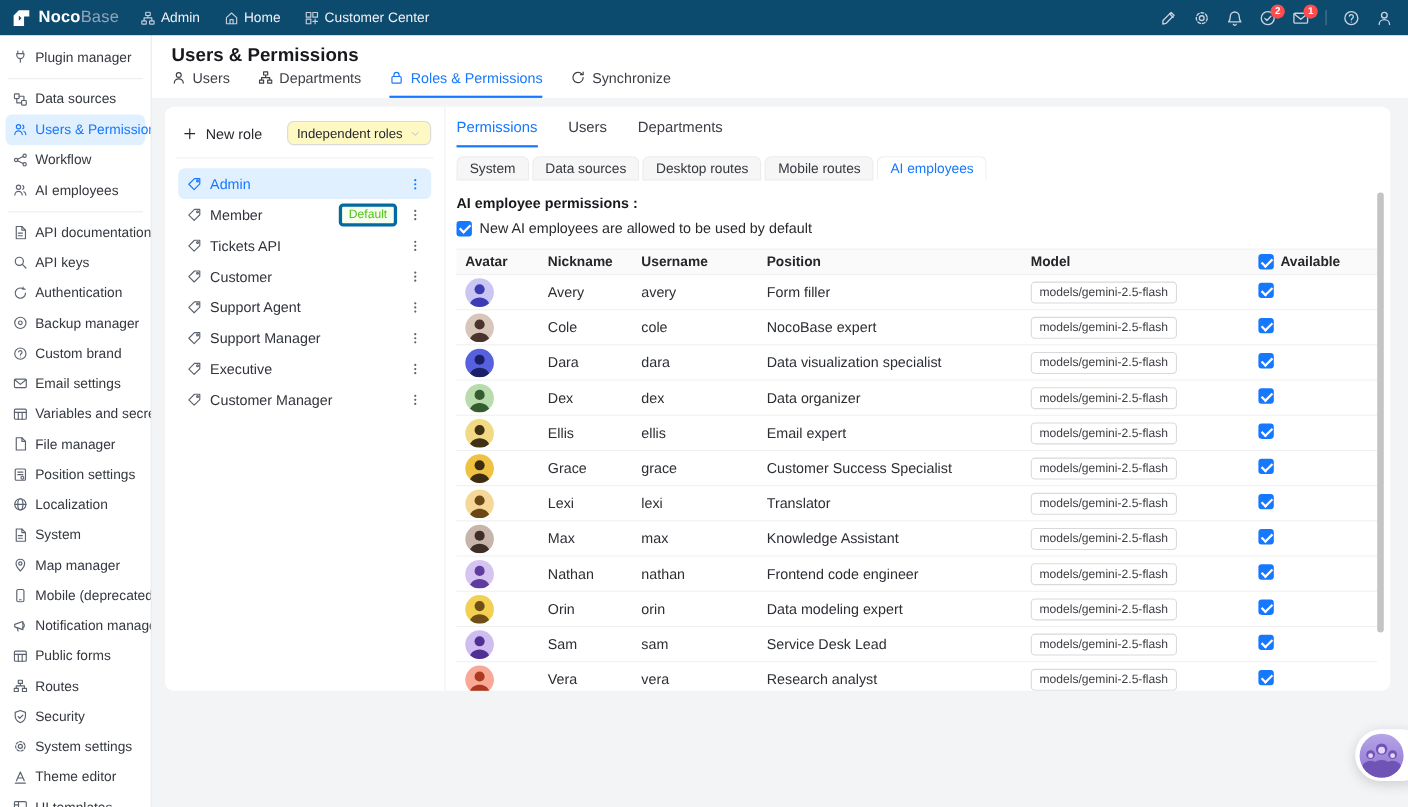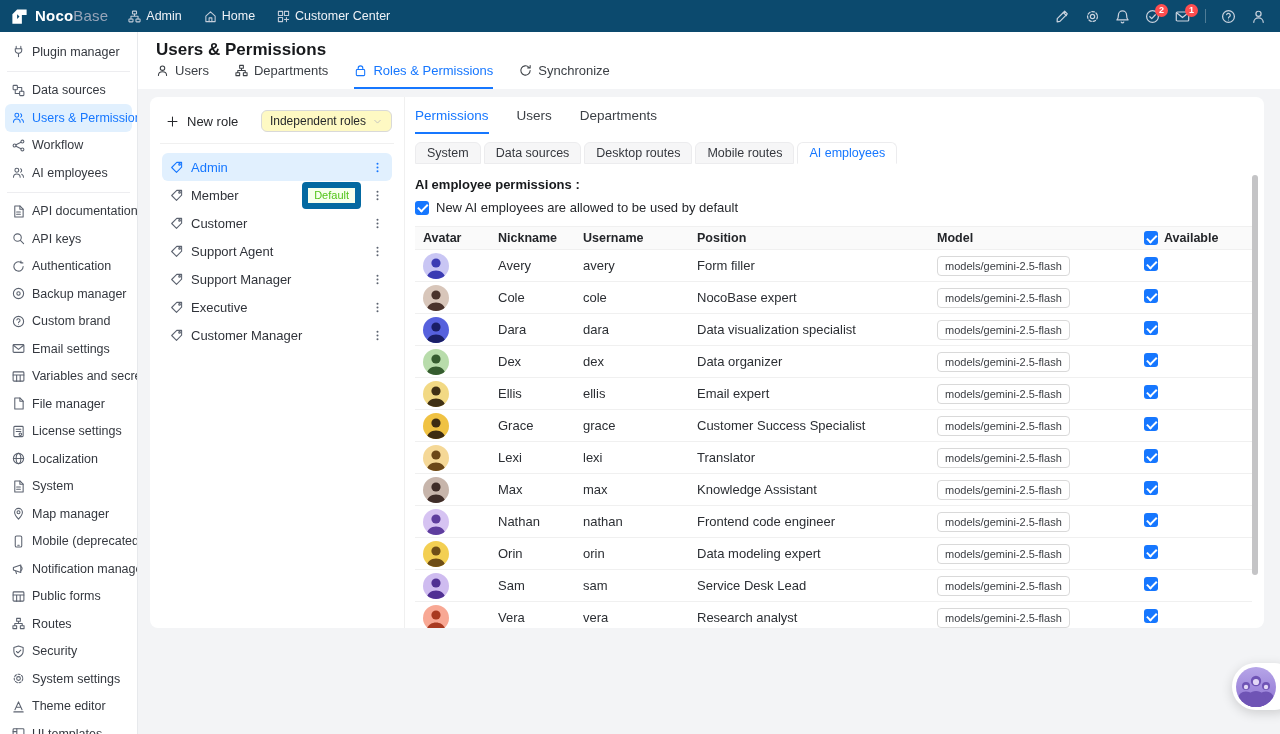--- a/index.html
+++ b/index.html
@@ -44,21 +44,21 @@
   .roles-head { display:flex; align-items:center; justify-content:space-between; }
   .new-role { display:flex; align-items:center; gap:8px; font-size:13px; color:#26282c; cursor:pointer; padding-left:4px; }
   .role-select { display:flex; align-items:center; gap:6px; border:1px solid #d9d9d9; border-radius:6px; padding:3px 8px; font-size:12px; color:#26282c; cursor:pointer; background:#fef9c3; }
   .role-select .icon { color:#bfbfbf; }
   .roles-divider { height:1px; background:#f0f0f0; margin:11px -2px 9px; }
   .role-item { height:28px; display:flex; align-items:center; gap:8px; padding:0 6px 0 8px; border-radius:6px; font-size:13px; color:#30333a; cursor:pointer; }
   .role-item .icon { color:#5c6370; }
   .role-item.active { background:#e1f0fe; color:#1677ff; }
   .role-item.active .icon { color:#1677ff; }
   .role-item .spacer { flex:1; }
-  .badge-default { background:#f6ffed; border:6px solid #0369a1; color:#52c41a; font-size:11px; line-height:15px; padding:0 6px; border-radius:4px; }
+  .badge-default { background:#f6ffed; border:3px solid #0369a1; color:#52c41a; font-size:11px; line-height:15px; padding:0 6px; border-radius:4px; }
   .dots { color:#8c8c8c; display:flex; padding:2px; }
 
   
   .perm-panel { position:absolute; left:255px; top:0; right:0; bottom:0; padding:0 12px 0 10px; }
   .perm-tabs { display:flex; gap:28px; padding-top:11px; }
   .perm-tab { font-size:13.5px; color:#3c4046; padding-bottom:9px; border-bottom:2px solid transparent; cursor:pointer; }
   .perm-tab.active { color:#1677ff; border-bottom-color:#1677ff; }
   .card-tabs { display:flex; margin-top:8px; }
   .card-tab { font-size:12.5px; color:#35383e; background:#f6f6f7; border:1px solid #ececee; border-radius:6px 6px 0 0; padding:3px 11px; margin-right:3px; cursor:pointer; }
   .card-tab.active { background:#fff; color:#1677ff; border-bottom-color:#fff; }
@@ -269,21 +269,21 @@
         <path d="M8.5 1v3.5H12"></path>
       </svg>
       <span>File manager</span>
     </div>
     <div class="side-item">
       <svg class="icon" width="13" height="13" viewBox="0 0 14 14">
         <rect x="2" y="1.5" width="10" height="11" rx="1"></rect>
         <path d="M4.5 4.5h5M4.5 7h5"></path>
         <circle cx="9" cy="10" r="1.4"></circle>
       </svg>
-      <span>License settings</span>
+      <span>Position settings</span>
     </div>
     <div class="side-item">
       <svg class="icon" width="13" height="13" viewBox="0 0 14 14">
         <circle cx="7" cy="7" r="5.5"></circle>
         <ellipse cx="7" cy="7" rx="2.5" ry="5.5"></ellipse>
         <path d="M1.5 7h11"></path>
       </svg>
       <span>Localization</span>
     </div>
     <div class="side-item">
@@ -427,20 +427,37 @@
           </span>
         </div>
         <div class="role-item">
           <svg class="icon" width="13" height="13" viewBox="0 0 14 14">
             <path d="M7.3 1.5h5.2v5.2L7 12.2 1.8 7z"></path>
             <circle cx="10.3" cy="3.7" r=".9"></circle>
           </svg>
           <span>Member</span>
           <span class="spacer"></span>
           <span class="badge-default">Default</span>
+          <span class="dots">
+            <svg class="icon" width="13" height="13" viewBox="0 0 14 14">
+              <g fill="currentColor" stroke="none">
+                <circle cx="7" cy="3" r="1.1"></circle>
+                <circle cx="7" cy="7" r="1.1"></circle>
+                <circle cx="7" cy="11" r="1.1"></circle>
+              </g>
+            </svg>
+          </span>
+        </div>
+        <div class="role-item">
+          <svg class="icon" width="13" height="13" viewBox="0 0 14 14">
+            <path d="M7.3 1.5h5.2v5.2L7 12.2 1.8 7z"></path>
+            <circle cx="10.3" cy="3.7" r=".9"></circle>
+          </svg>
+          <span>Tickets API</span>
+          <span class="spacer"></span>
           <span class="dots">
             <svg class="icon" width="13" height="13" viewBox="0 0 14 14">
               <g fill="currentColor" stroke="none">
                 <circle cx="7" cy="3" r="1.1"></circle>
                 <circle cx="7" cy="7" r="1.1"></circle>
                 <circle cx="7" cy="11" r="1.1"></circle>
               </g>
             </svg>
           </span>
         </div>

